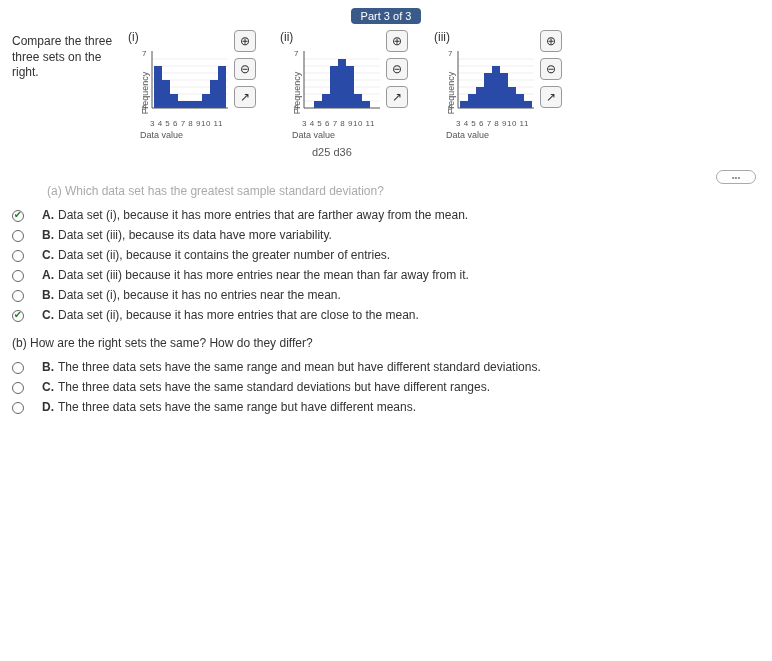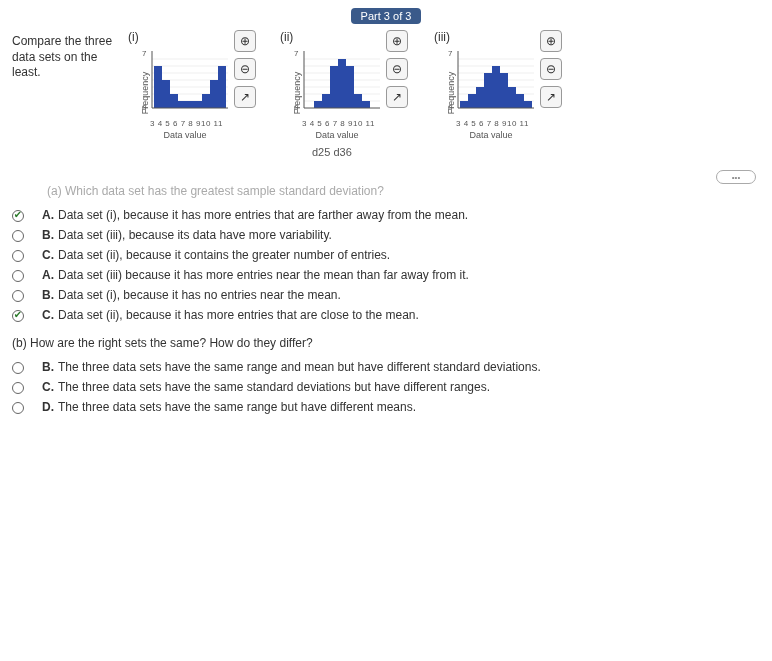--- a/index.html
+++ b/index.html
@@ -13,21 +13,21 @@
     }
     .top-bar { display:flex; justify-content:center; margin-bottom:6px; }
     .part-label { background:#3a5a8a; color:#fff; padding:2px 10px; border-radius:4px; font-size:11px; }
     .prompt-row { display:flex; align-items:flex-start; gap:6px; }
     .prompt-text { width:110px; padding-top:4px; line-height:1.3; }
     .chart-block { display:flex; flex-direction:column; align-items:center; position:relative; }
     .chart-label { font-size:12px; margin:0 4px 2px 0; align-self:flex-start;}
     .chart-container { display:flex; align-items:flex-start; }
     .chart-svg-wrap { position:relative; padding-left:12px; }
     .axis-y-label { position:absolute; left:-4px; top:50%; transform:translateY(-50%) rotate(-90deg); font-size:9px; color:#555; }
-    .axis-x-label { text-align:center; font-size:9px; color:#555; margin-top:2px; }
+    .axis-x-label { text-align:left; font-size:9px; color:#555; margin-top:2px; }
     .tick-labels { display:flex; font-size:8px; color:#555; padding-left:2px; letter-spacing:0.5px;}
     .controls { display:flex; flex-direction:column; gap:6px; margin-left:4px; margin-top:0px;}
     .ctrl-btn { width:22px; height:22px; border:1px solid #999; border-radius:4px; background:#f5f5f5; display:flex; align-items:center; justify-content:center; font-size:12px; cursor:pointer; }
     .d-labels { text-align:left; font-size:11px; color:#555; margin-top:6px; padding-left:300px;}
     .divider-pill { float:right; width:40px; height:14px; border:1px solid #aaa; border-radius:8px; margin-top:12px; margin-right:4px; display:flex; align-items:center; justify-content:center; font-size:8px; color:#888;}
     .section { clear:both; margin-top:26px; }
     .q-text { margin:14px 0 10px 0; font-size:12px;}
     .faded { color:#aaa;margin-left:35px; }
     .option { display:flex; align-items:flex-end; gap:18px; margin:6px 0; font-size:12px; }
     .radio { width:12px; height:12px; border:1px solid #666; border-radius:50%; flex-shrink:0; margin-top:1px; display:flex; align-items:center; justify-content:center; }
@@ -39,21 +39,21 @@
     svg .tick-text { font-size:8px; fill:#555;}
   </style>
 </head>
 <body>
 
 <div class="top-bar">
   <div class="part-label">Part 3 of 3</div>
 </div>
 
 <div class="prompt-row">
-  <div class="prompt-text">Compare the three data sets on the least.</div>
+  <div class="prompt-text">Compare the three three sets on the right.</div>
 
   <div class="chart-block">
     <div class="chart-container">
       <div>
         <div class="chart-label">(i)</div>
         <div class="chart-svg-wrap">
           <span class="axis-y-label">Frequency</span>
           <svg width="90" height="70">
             <g class="bars">
                 <line class="grid" x1="12" y1="55" x2="88" y2="55"></line>

